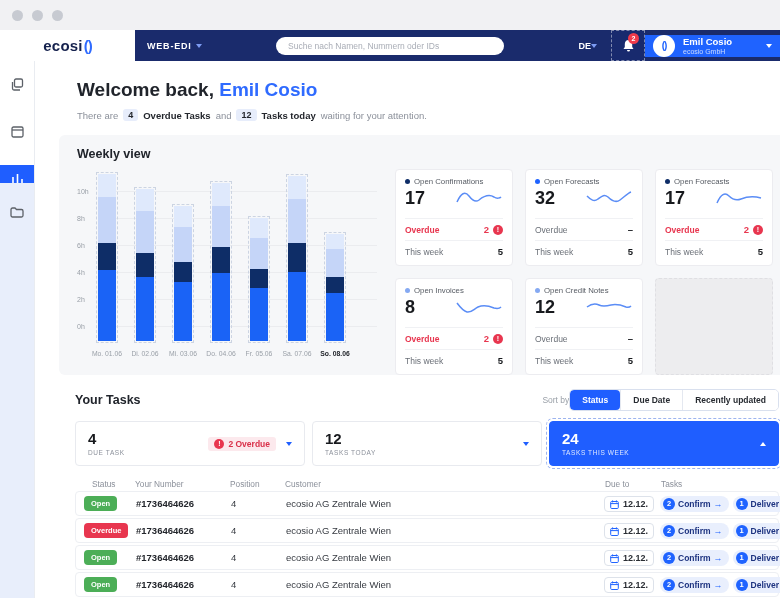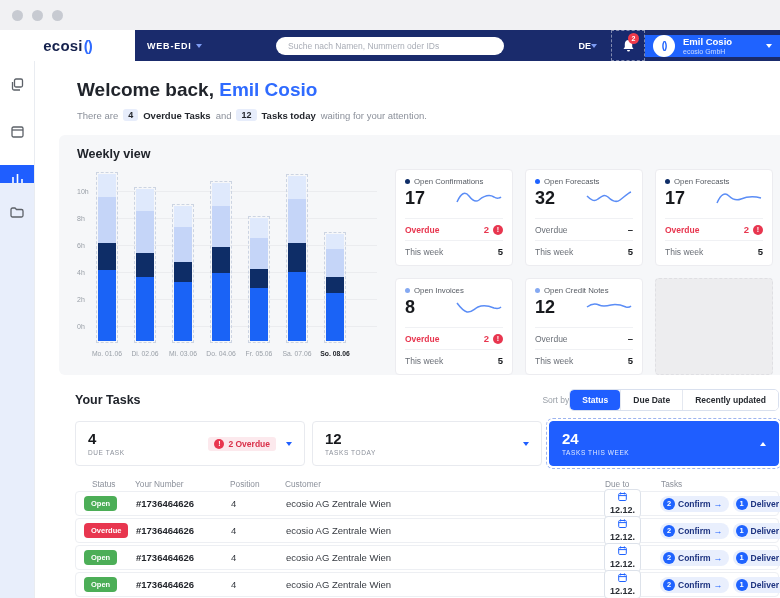--- a/index.html
+++ b/index.html
@@ -110,22 +110,22 @@
   .trow .c-status { padding-left:8px; }
   .c-order { width:95px; flex:none; font-weight:bold; color:#23262c; }
   .c-pos { width:55px; flex:none; }
   .c-cust { flex:1; }
   .c-due { width:56px; flex:none; }
   .c-tasks { width:118px; flex:none; display:flex; gap:4px; }
   .thead .c-tasks { display:block; }
   .statbadge { display:inline-block; padding:3px 7px; border-radius:4px; color:#fff; font-size:7.5px; font-weight:bold; }
   .statbadge.open { background:#4cae57; }
   .statbadge.overdue { background:#e8364f; }
-  .duechip { display:inline-flex; align-items:center; gap:4px; border:1px solid #dde2ea; border-radius:4px;
-    background:#fff; padding:2px 5px; font-size:9px; font-weight:bold; color:#2a2e34;flex-direction:column; }
+  .duechip { display:inline-flex; align-items:flex-end; gap:4px; border:1px solid #dde2ea; border-radius:4px;
+    background:#fff; padding:2px 5px; font-size:9px; font-weight:bold; color:#2a2e34; }
   .taskpill { display:flex; align-items:center; gap:3px; background:#e9effd; border-radius:10px;
     padding:2px 6px 2px 3px; border:none; cursor:pointer; font-family:"Liberation Sans",sans-serif; }
   .cbadge { width:12px; height:12px; border-radius:50%; background:#1f63ff; color:#fff; font-size:7.5px;
     font-weight:bold; display:flex; align-items:center; justify-content:center; flex:none; }
   .plab { font-size:8.5px; font-weight:bold; color:#1d3380; }
   .parrow { font-size:9px; font-weight:bold; color:#1f63ff; }
   svg { display:block; }
 </style>
 </head>
 <body>

